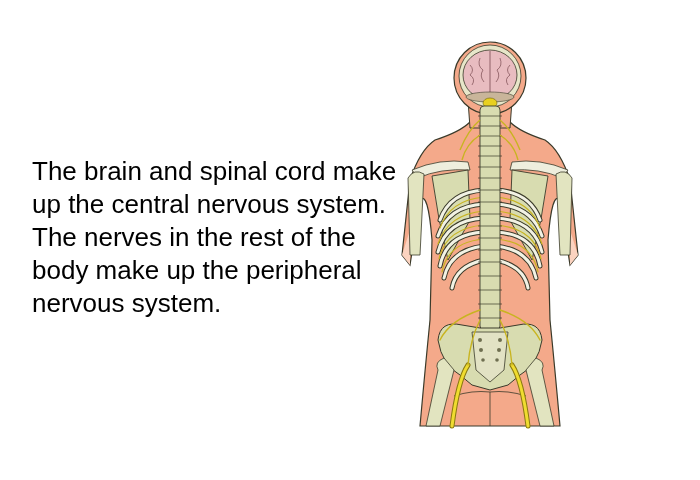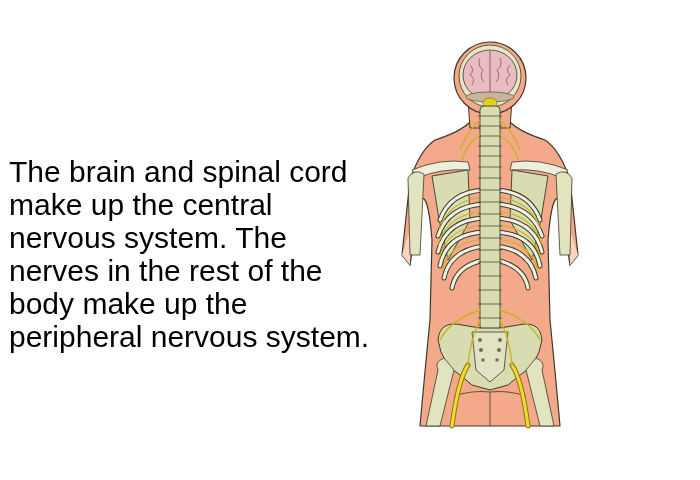--- a/index.html
+++ b/index.html
@@ -1,20 +1,20 @@
 <!DOCTYPE html>
 <html><head>
   <meta charset="utf-8">
   <style>
     html, body { margin: 0; padding: 0; background: #ffffff; }
     body { width: 700px; height: 480px; position: relative; overflow: hidden; }
     .caption {
-      position: absolute; left: 9px; top: 155px; width: 370px;
+      position: absolute; left: 32px; top: 155px; width: 370px;
       font-family: "Liberation Sans", sans-serif;
-      font-size: 30px; line-height: 33px; color: #000000;
+      font-size: 26px; line-height: 33px; color: #000000;
     }
     .figure { position: absolute; left: 380px; top: 40px; width: 220px; height: 390px; }
     .figure svg { display: block; }
   </style>
 </head>
 <body>
 
 <div class="caption">The brain and spinal cord make up the central nervous system. The nerves in the rest of the body make up the peripheral nervous system.</div>
 
 <div class="figure">

